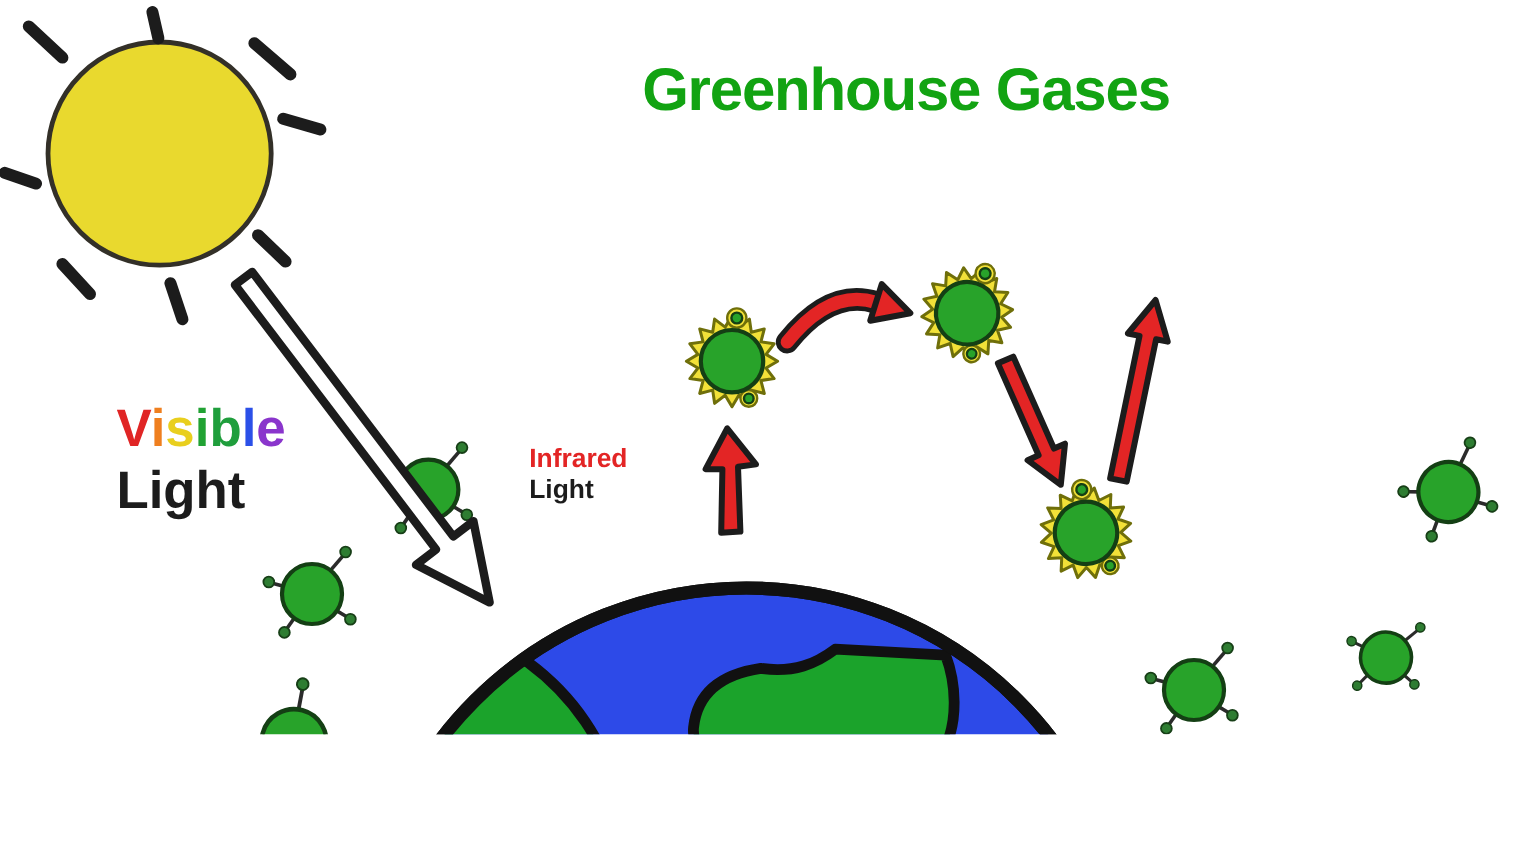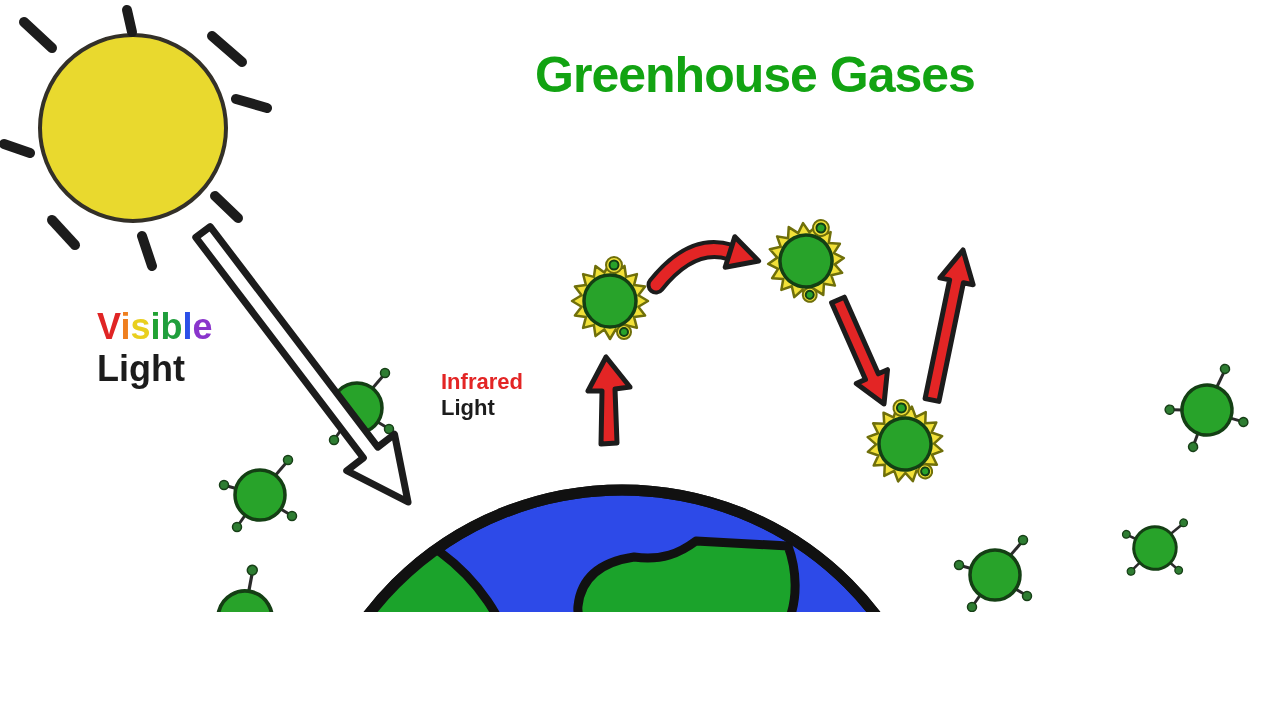--- a/index.html
+++ b/index.html
@@ -6,21 +6,21 @@
   .canvas{
     position:relative;width:1278px;height:612px;background:#ffffff;
     overflow:hidden;font-family:"Liberation Sans",sans-serif;
   }
   .scene-svg{position:absolute;left:0;top:0;}
   .title{
     position:absolute;left:755px;top:46px;transform:translateX(-50%);
     font-size:50px;font-weight:700;letter-spacing:-1px;color:#12a312;white-space:nowrap;
   }
   .label{position:absolute;font-weight:700;line-height:1.16;white-space:nowrap;}
-  .visible-label{left:97px;top:306px;font-size:36px;}
+  .visible-label{left:97px;top:332px;font-size:44px;}
   .visible-label .line2{color:#1c1c1c;}
   .infrared-label{left:441px;top:369px;font-size:22px;}
   .infrared-label .line1{color:#e32525;}
   .infrared-label .line2{color:#1c1c1c;}
 </style>
 </head>
 <body>
 
 <div class="canvas">
 

